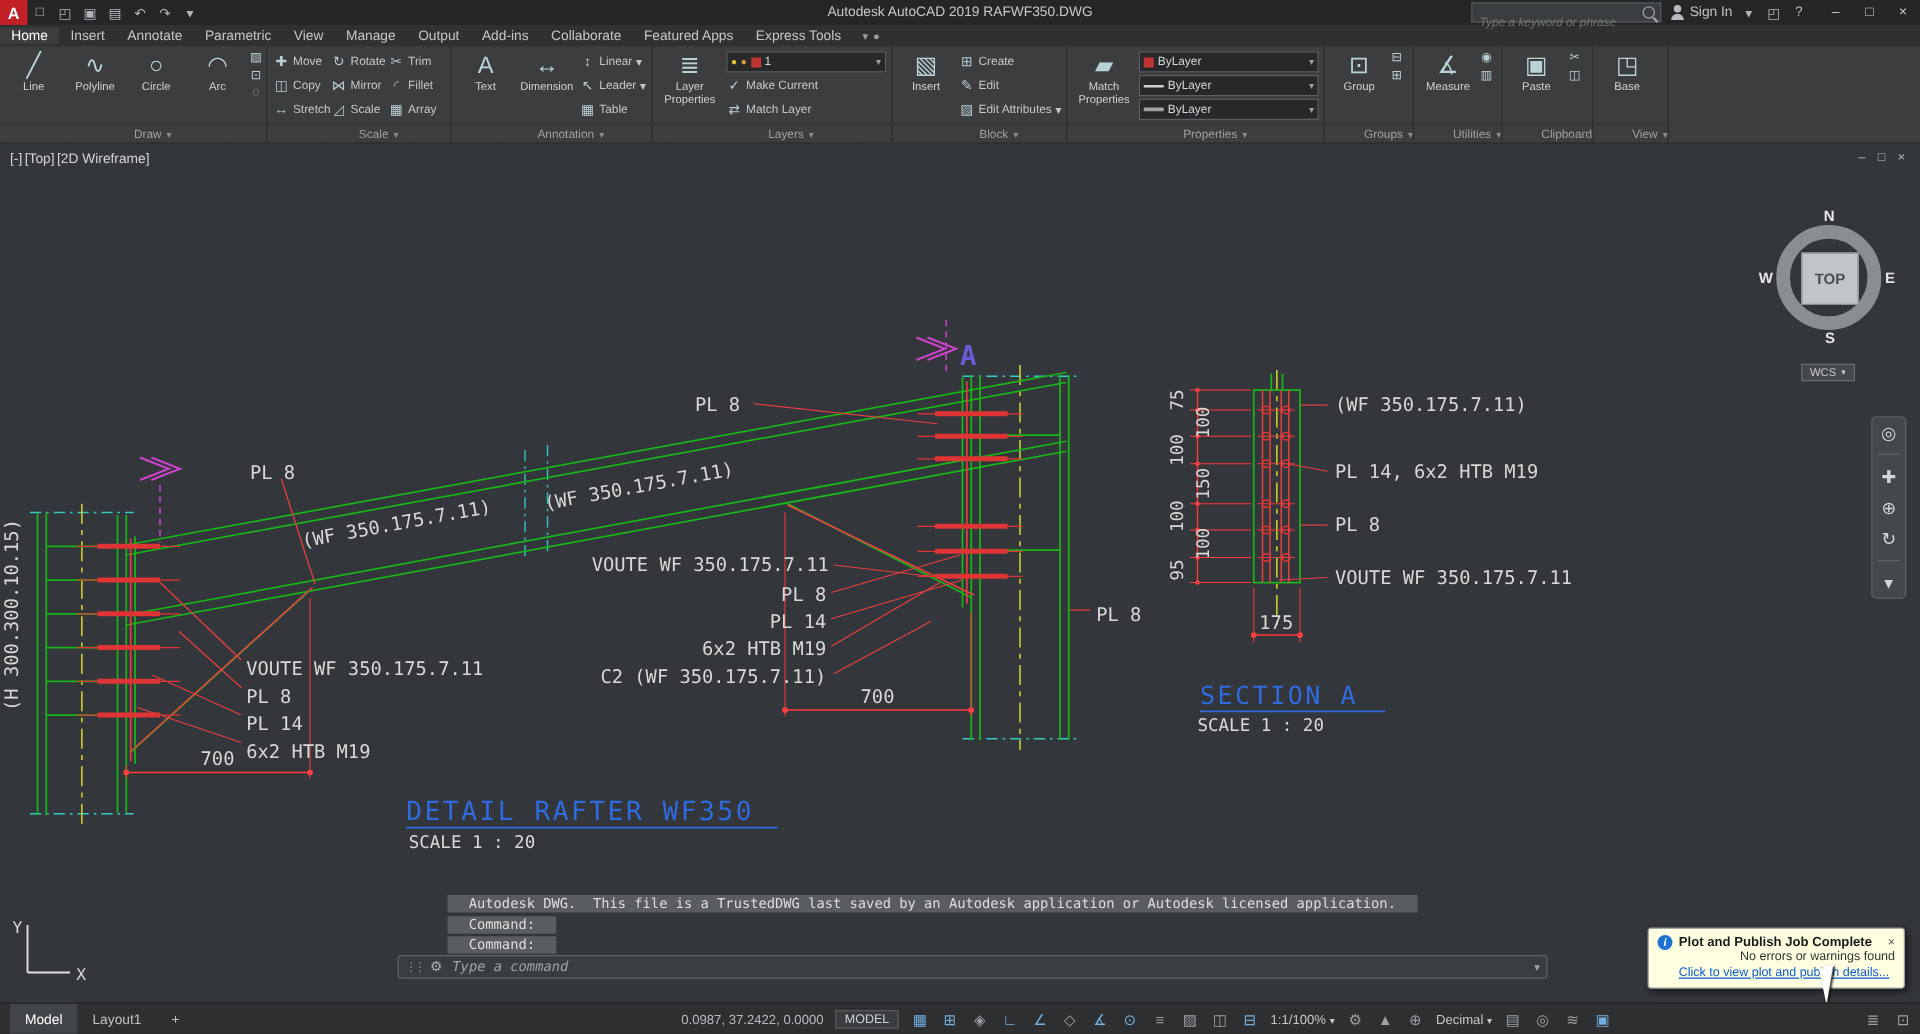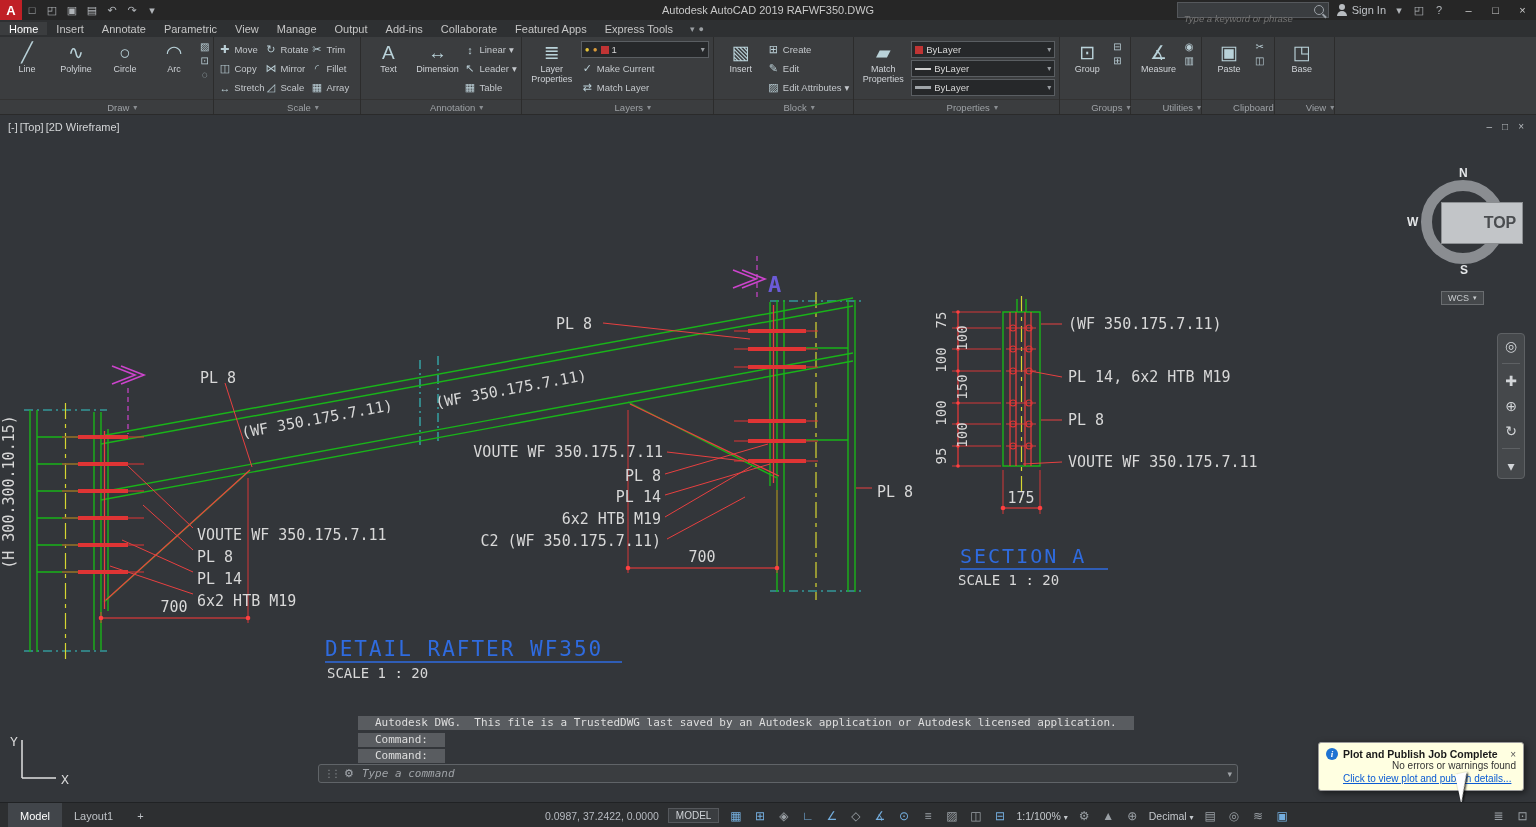--- a/index.html
+++ b/index.html
@@ -59,21 +59,21 @@
   .canvas{position:absolute;top:115px;left:0;width:1536px;height:687px;background:#33363a;overflow:hidden;}
   .canvas .dwg{position:absolute;left:0;top:19px;width:1536px;height:668px;}
   .vpctl{position:absolute;left:8px;top:6px;font-size:11px;color:#d4d6d8;display:flex;gap:2px;}
   .vpbtns{position:absolute;right:12px;top:6px;display:flex;gap:10px;color:#b8bcc0;font-size:10px;}
 
   
   .viewcube{position:absolute;left:1408px;top:52px;width:110px;height:110px;}
   .vc-ring{position:absolute;left:13px;top:13px;width:84px;height:84px;border:11px solid rgba(148,151,155,0.9);border-radius:50%;box-sizing:border-box;}
   .vc-letter{position:absolute;font-size:12px;font-weight:bold;color:#e4e6e8;}
   .vc-face{position:absolute;left:33px;top:35px;width:44px;height:40px;background:#c2c5c8;border:1px solid #8c8f92;
-    display:flex;align-items:center;justify-content:center;font-size:16px;font-weight:bold;color:#4a4d50;padding-left:36px;}
+    display:flex;align-items:center;justify-content:center;font-size:12px;font-weight:bold;color:#4a4d50;}
   .wcsbox{position:absolute;left:1441px;top:176px;background:rgba(76,79,82,0.75);border:1px solid #6a6d70;
     color:#c8cbce;font-size:9px;padding:1px 6px;display:flex;gap:4px;align-items:center;}
 
   
   .navbar{position:absolute;left:1497px;top:218px;width:26px;background:rgba(74,77,80,0.8);border:1px solid #5e6164;border-radius:4px;
     display:flex;flex-direction:column;align-items:center;padding:4px 0;gap:9px;}
   .navbar span{color:#d2d5d8;font-size:14px;line-height:16px;}
   .navbar .nsep{width:18px;height:1px;background:#5e6164;}
 
   

